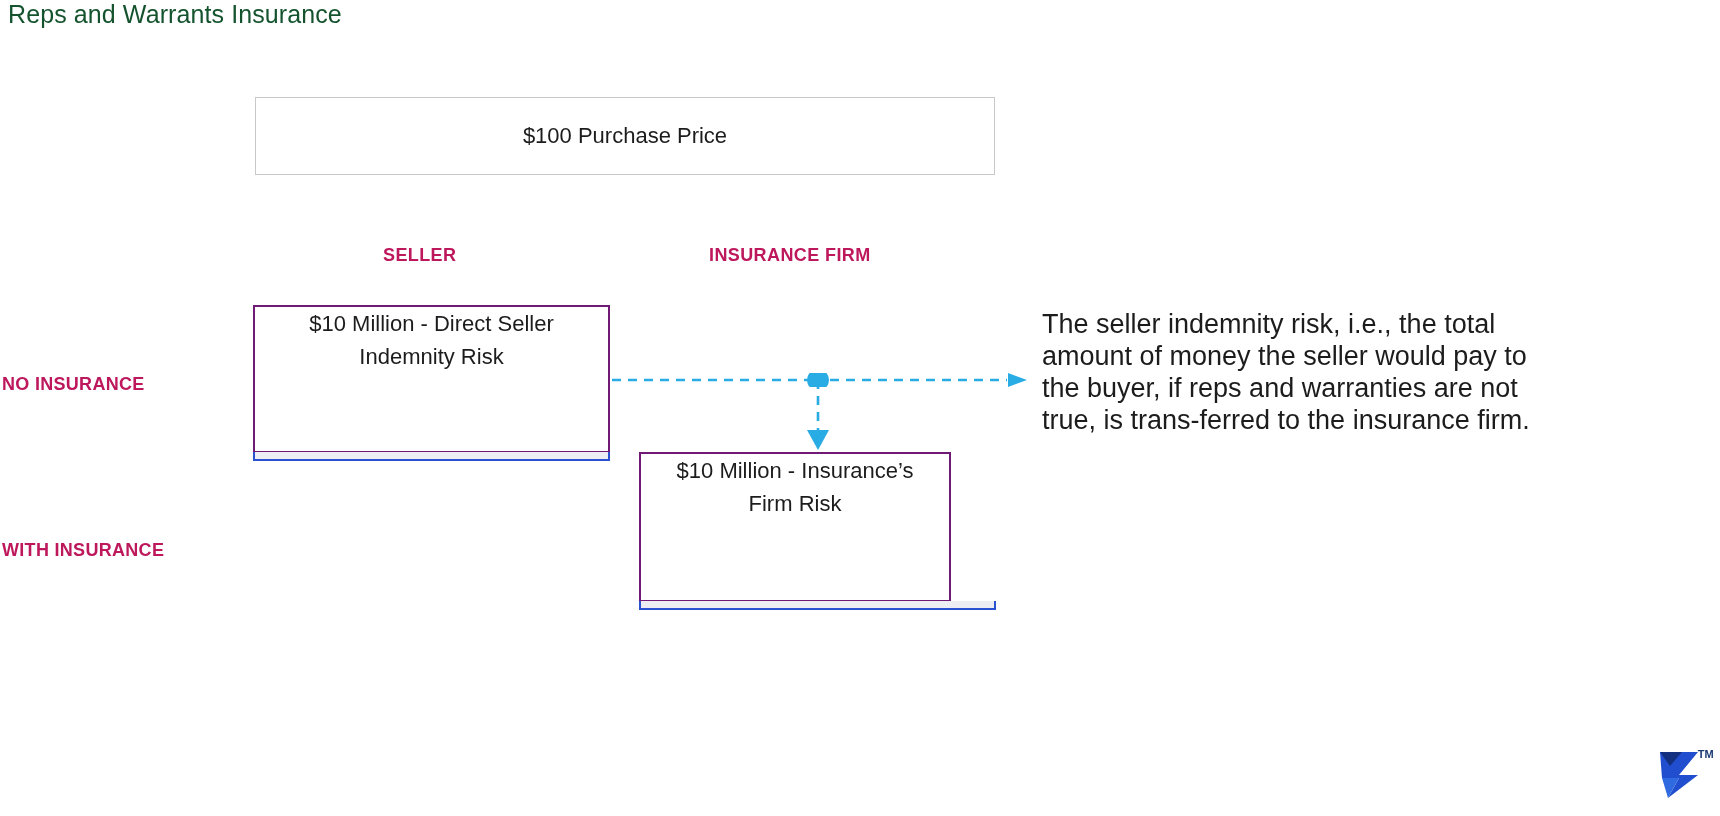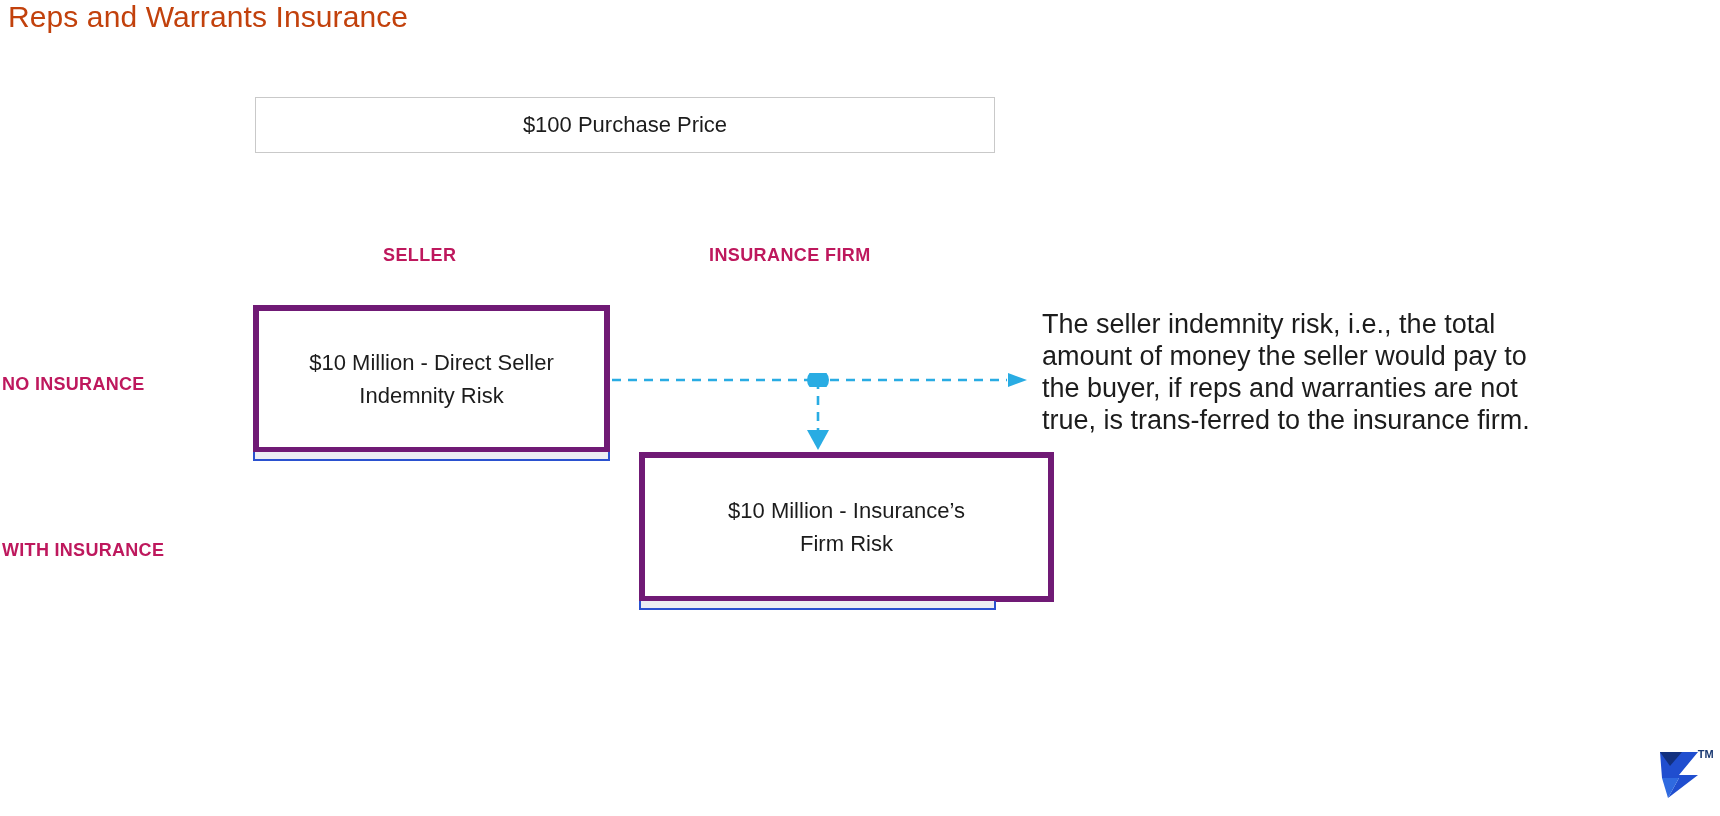--- a/index.html
+++ b/index.html
@@ -14,34 +14,34 @@
     overflow: hidden;
     font-family: "Liberation Sans", sans-serif;
     color: #1a1a1a;
     -webkit-font-smoothing: antialiased;
   }
 
   #page-title {
     position: absolute;
     left: 8px;
     top: 0px;
-    font-size: 30px;
+    font-size: 25px;
     font-weight: 400;
     letter-spacing: 0.1px;
-    color: #c2410c;
+    color: #14532d;
     white-space: nowrap;
   }
 
   
   #purchase-price-box {
     position: absolute;
     left: 255px;
     top: 97px;
     width: 740px;
-    height: 56px;
+    height: 78px;
     border: 1px solid #c9c9c9;
     background: #ffffff;
     box-sizing: border-box;
     display: flex;
     align-items: center;
     justify-content: center;
   }
   #purchase-price-box .boxtext {
     font-size: 22px;
     font-weight: 400;
@@ -72,24 +72,23 @@
     color: #be185d;
     white-space: nowrap;
   }
   #row-label-no-insurance   { top: 374px; }
   #row-label-with-insurance { top: 540px; }
 
   
   .risk-box {
     position: absolute;
     box-sizing: border-box;
-    border: 6px solid #701a75;
+    border: 2px solid #701a75;
     background: #ffffff;
     display: flex;
-    align-items: center;
     justify-content: center;
   }
   .risk-box .boxtext {
     font-size: 22px;
     font-weight: 400;
     line-height: 1.5;
     color: #1c1c1c;
     text-align: center;
     padding: 0 14px;
     white-space: pre-line;
@@ -99,21 +98,21 @@
     position: absolute;
     box-sizing: border-box;
     background: #eceef3;
     border: 2px solid #2a51cf;
     border-top: none;
   }
 
   #seller-risk-box         { left: 253px; top: 305px; width: 357px; height: 148px; }
   #seller-risk-box-shadow  { left: 253px; top: 452px; width: 357px; height: 9px;  }
 
-  #insurer-risk-box        { left: 639px; top: 452px; width: 415px; height: 150px; }
+  #insurer-risk-box        { left: 639px; top: 452px; width: 312px; height: 150px; }
   #insurer-risk-box-shadow { left: 639px; top: 601px; width: 357px; height: 9px;  }
 
   
   #flow-arrow-horizontal {
     position: absolute;
     left: 612px;
     top: 373px;
     width: 415px;
     height: 14px;
   }

